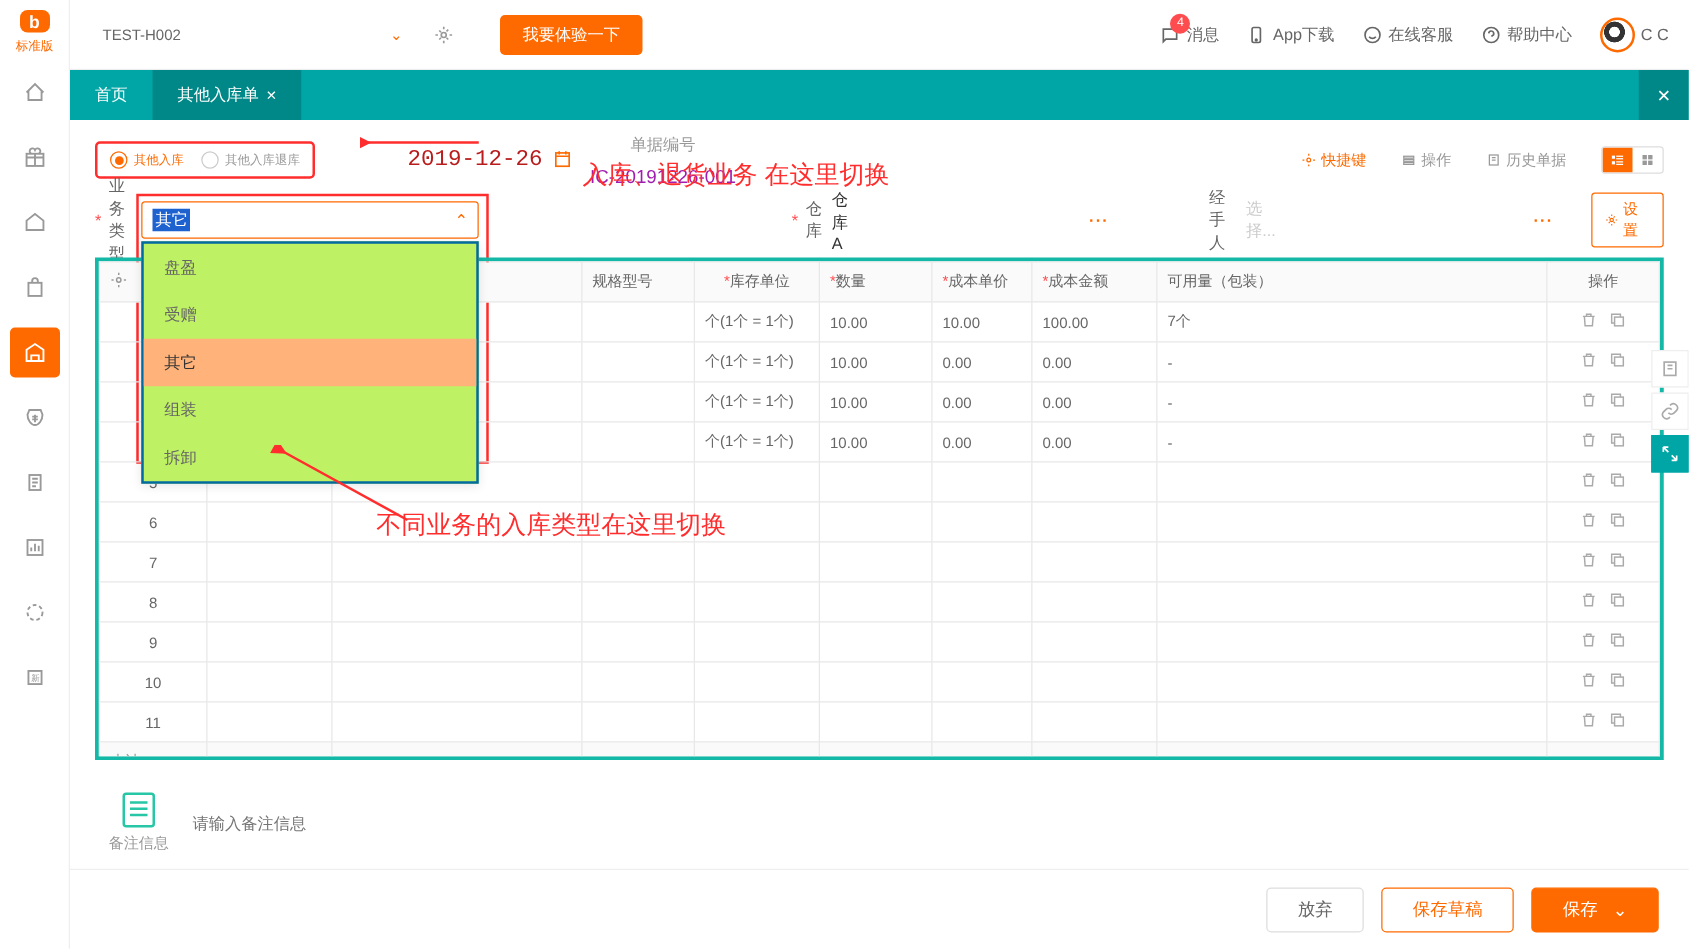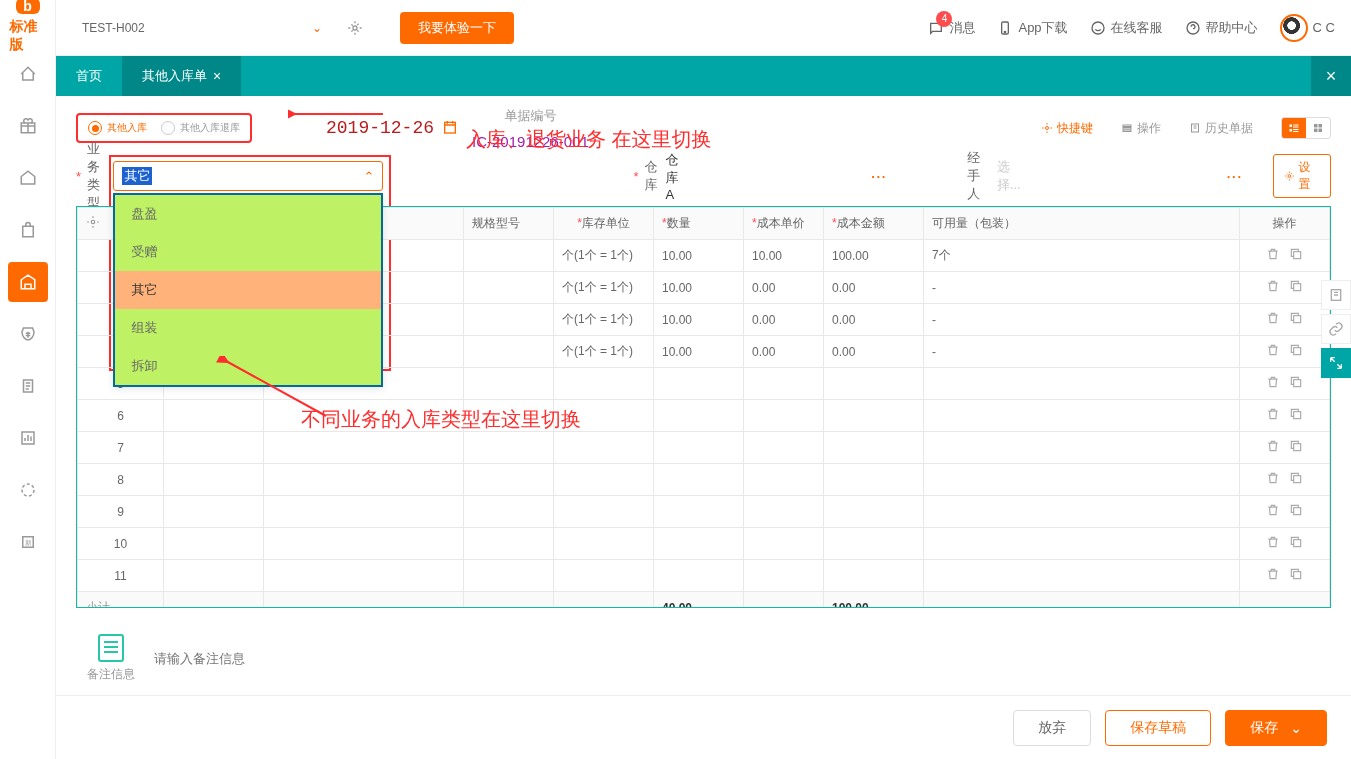--- a/index.html
+++ b/index.html
@@ -3,21 +3,21 @@
 <meta charset="utf-8">
 <style>
 * { margin: 0; padding: 0; box-sizing: border-box; font-family: "Microsoft YaHei", Arial, sans-serif; }
 body { font-size: 12px; color: #333; background: #fff; overflow: hidden; }
 .app { display: flex; width: 1351px; height: 759px; }
 
 
 .sidebar-left { width: 56px; background: #fff; border-right: 1px solid #eee; display: flex; flex-direction: column; align-items: center; padding-top: 8px; }
 .logo { width: 36px; height: 36px; display: flex; flex-direction: column; align-items: center; justify-content: center; margin-bottom: 4px; }
 .logo-icon { width: 24px; height: 24px; background: #ff6a00; border-radius: 6px; display: flex; align-items: center; justify-content: center; color: #fff; font-weight: bold; font-size: 14px; }
-.logo-text { font-size: 14px; color: #ff6a00; margin-top: 4px; font-weight: bold; }
+.logo-text { font-size: 10px; color: #ff6a00; margin-top: 4px; }
 .side-item { width: 40px; height: 40px; display: flex; align-items: center; justify-content: center; margin: 6px 0; color: #999; cursor: pointer; border-radius: 4px; }
 .side-item.active { background: #ff6a00; color: #fff; }
 .side-item svg { width: 18px; height: 18px; }
 
 
 .main { flex: 1; display: flex; flex-direction: column; position: relative; }
 
 
 .top-header { height: 56px; display: flex; align-items: center; padding: 0 16px; border-bottom: 1px solid #eee; }
 .tenant-select { width: 260px; height: 32px; display: flex; align-items: center; justify-content: space-between; padding: 0 10px; color: #666; cursor: pointer; }
@@ -75,21 +75,21 @@
 .dropdown-wrap { position: relative; }
 .dd-input { width: 270px; height: 30px; border: 1px solid #ff6a00; border-radius: 3px; padding: 0 28px 0 8px; display: flex; align-items: center; position: relative; }
 .dd-input .hl { background: #1e62d0; color: #fff; padding: 0 2px; }
 .dd-input .chev { position: absolute; right: 8px; color: #ff6a00; }
 .dd-list { position: absolute; top: 32px; left: 0; width: 270px; background: #bef264; border: 2px solid #0369a1; box-shadow: 0 2px 8px rgba(0,0,0,.1); z-index: 100; }
 .dd-item { padding: 10px 16px; cursor: pointer; color: #666; font-size: 13px; }
 .dd-item.active { background: #ffb37a; color: #333; }
 .dropdown-border { position: absolute; border: 2px solid #ff2d2d; pointer-events: none; top: -6px; left: -4px; width: 282px; height: 216px; }
 
 
-.table-wrap { flex: 1; border: 1px solid #14b8a6; margin-top: 6px; overflow: hidden; display: flex; flex-direction: column; position: relative; }
+.table-wrap { flex: 1; border: 3px solid #14b8a6; margin-top: 6px; overflow: hidden; display: flex; flex-direction: column; position: relative; }
 .tbl { width: 100%; border-collapse: collapse; }
 .tbl th, .tbl td { border: 1px solid #e8e8e8; padding: 0 8px; height: 32px; text-align: left; font-size: 12px; font-weight: normal; color: #666; }
 .tbl th { background: #fafafa; color: #666; }
 .tbl th .req { color: #ff4d4f; }
 .tbl .row-num { text-align: center; width: 50px; }
 .tbl .ops { text-align: center; width: 90px; }
 .op-icon { color: #aaa; cursor: pointer; margin: 0 3px; display: inline-flex; }
 .op-icon svg { width: 14px; height: 14px; }
 .gear-th { text-align: center; width: 36px; }
 .scan-btn { background: #ff6a00; color: #fff; padding: 2px 6px; border-radius: 2px; font-size: 11px; }

